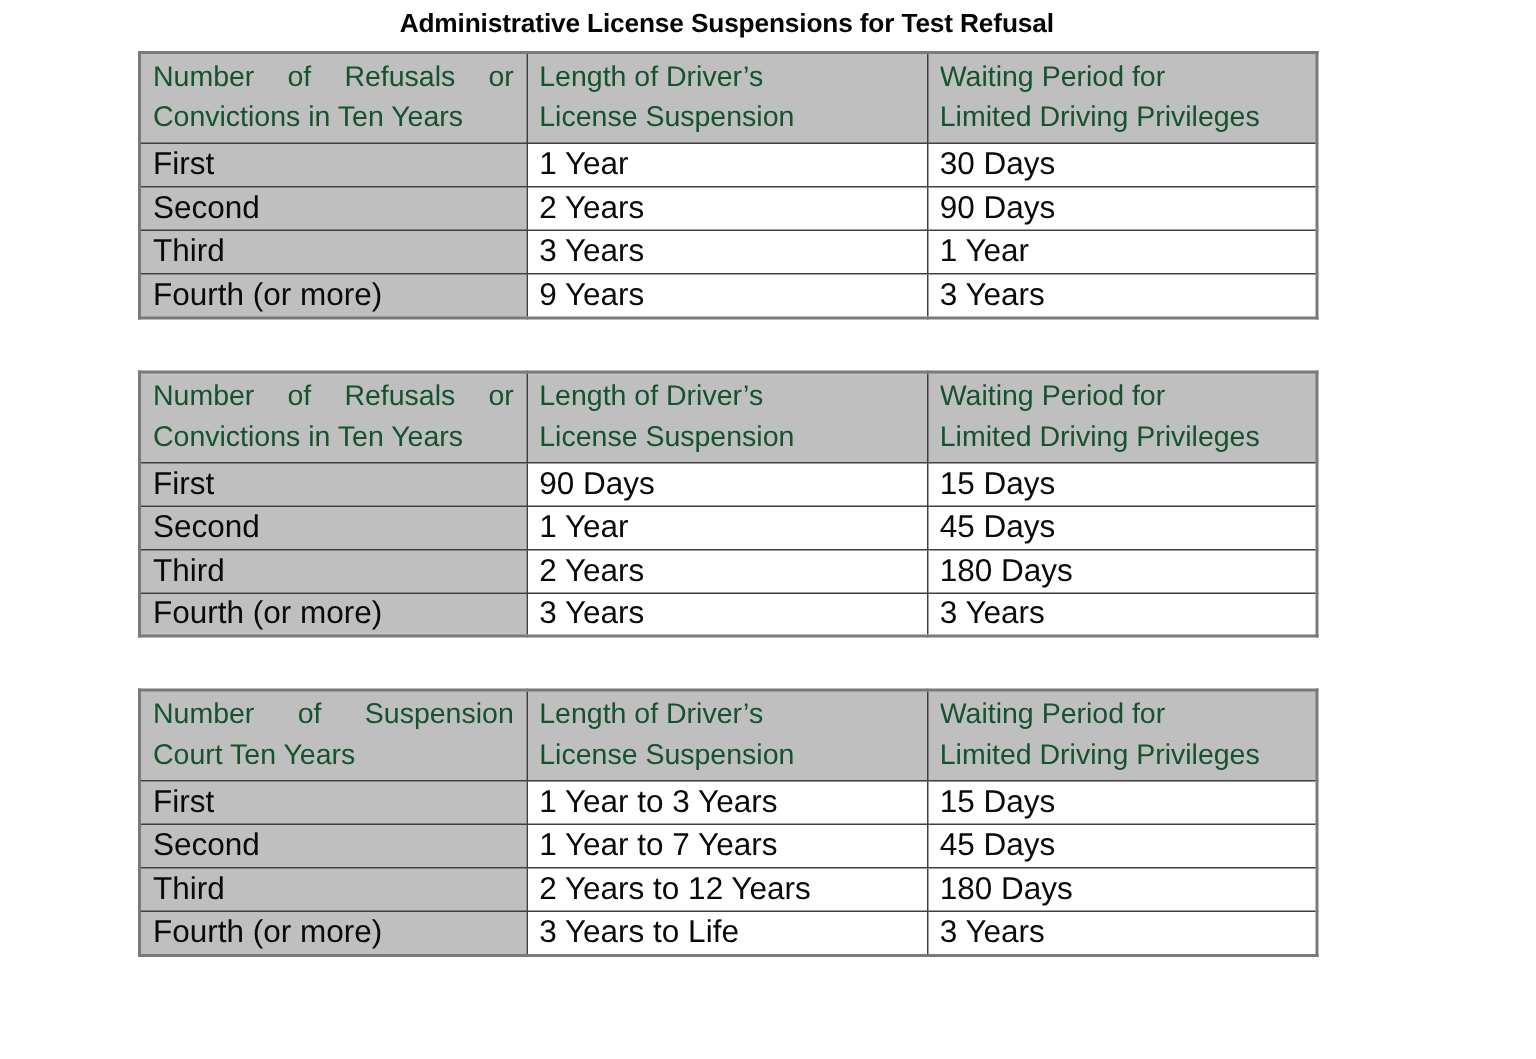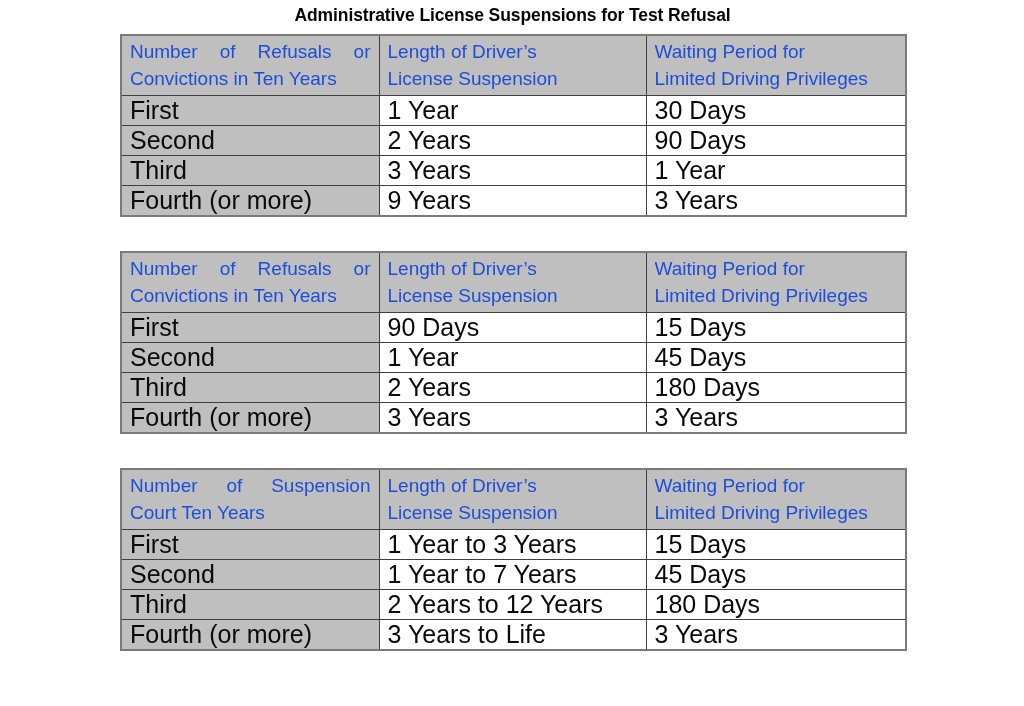--- a/index.html
+++ b/index.html
@@ -11,21 +11,21 @@
   }
   .page {
     width: 1024px;
     height: 706px;
     background: #ffffff;
     padding-top: 4px;
     overflow: hidden;
   }
   .tbl-section {
     width: 785px;
-    margin-left: 120px;
+    margin-left: 92px;
   }
   .tbl-section.later {
     margin-top: 34px;
   }
   .tbl-title {
     margin: 0 0 8px 0;
     font-size: 17.5px;
     font-weight: bold;
     color: #050505;
     text-align: center;
@@ -37,42 +37,42 @@
     table-layout: fixed;
     width: 785px;
     border: 2px solid #7a7a7a;
   }
   .suspension-table th,
   .suspension-table td {
     border: 1px solid #3f3f3f;
   }
   .suspension-table th {
     background: #bfbfbf;
-    color: #1d4ed8;
+    color: #14532d;
     font-weight: normal;
     text-align: left;
     font-size: 19px;
     line-height: 27px;
     padding: 2px 8px 3px 8px;
     vertical-align: top;
   }
   .hdr-line {
     display: block;
     white-space: nowrap;
     overflow: hidden;
   }
   .hdr-line.justify {
     white-space: normal;
     text-align: justify;
     text-align-last: justify;
   }
   .suspension-table td {
     background: #ffffff;
     color: #0a0a0a;
-    font-size: 25px;
+    font-size: 21px;
     height: 29px;
     padding: 0 8px;
     vertical-align: middle;
     white-space: nowrap;
   }
   .suspension-table td.rowlabel {
     background: #bfbfbf;
   }
 </style>
 </head>

